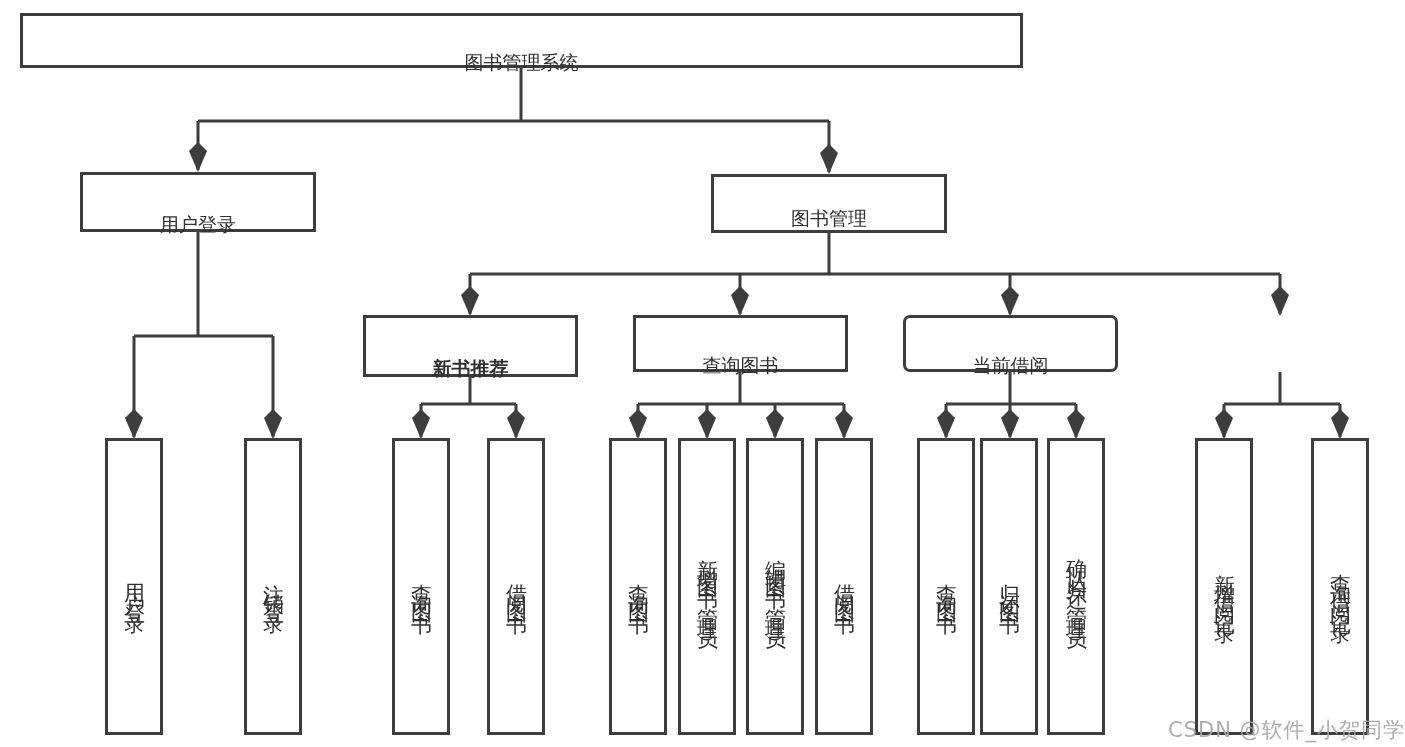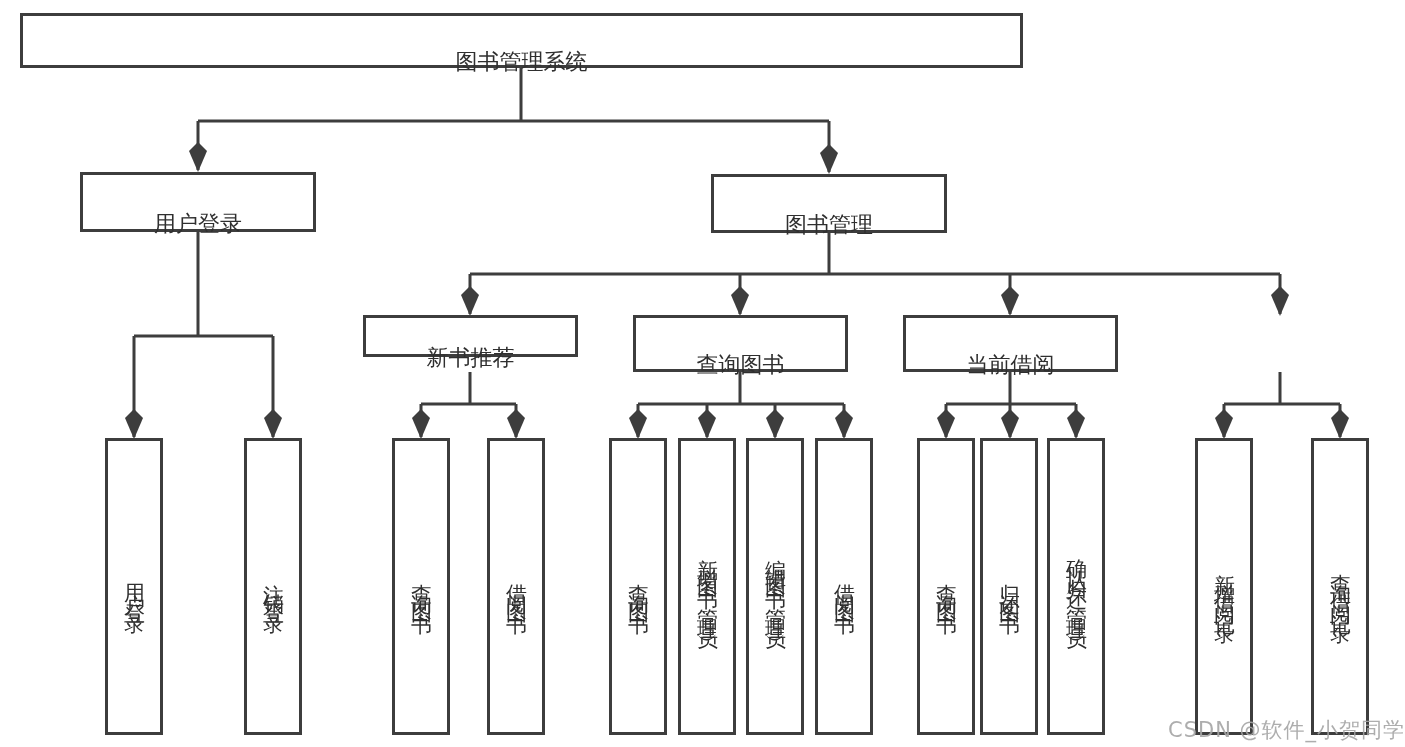--- a/index.html
+++ b/index.html
@@ -28,21 +28,21 @@
     box-sizing: border-box;
     background: #ffffff;
     border: 3px solid #3d3d3d;
     display: flex;
     align-items: center;
     justify-content: center;
     color: #2f2f2f;
     z-index: 2;
   }
   .node span {
-    font-size: 22px;
+    font-size: 19px;
     line-height: 1.2;
     white-space: nowrap;
     margin-top: 44px;
   }
   .leaf span {
     writing-mode: vertical-rl;
     text-orientation: mixed;
     font-size: 21px;
     line-height: 1;
     letter-spacing: 10px;
@@ -95,31 +95,31 @@
     </g>
   </svg>
 
   <div class="node" style="left:20px; top:13px; width:1003px; height:55px;">
     <span>图书管理系统</span>
   </div>
 
   <div class="node" style="left:80px; top:172px; width:236px; height:60px;">
     <span>用户登录</span>
   </div>
-  <div class="node" style="left:711px; top:174px; width:236px; height:59px;">
+  <div class="node" style="left:711px; top:174px; width:236px; height:59px;align-items:flex-end;">
     <span>图书管理</span>
   </div>
 
-  <div class="node" style="left:363px; top:315px; width:215px; height:42px;">
+  <div class="node" style="left:363px; top:315px; width:215px; height:62px;font-weight:bold;">
     <span>新书推荐</span>
   </div>
   <div class="node" style="left:633px; top:315px; width:215px; height:57px;">
     <span>查询图书</span>
   </div>
-  <div class="node" style="left:903px; top:315px; width:215px; height:57px;">
+  <div class="node" style="left:903px; top:315px; width:215px; height:57px;border-radius:7px;">
     <span>当前借阅</span>
   </div>
 
   <div class="leaf" style="left:105px; top:438px; width:58px; height:297px;">
     <span>用户登录</span>
   </div>
   <div class="leaf" style="left:244px; top:438px; width:58px; height:297px;">
     <span>注销登录</span>
   </div>
 

